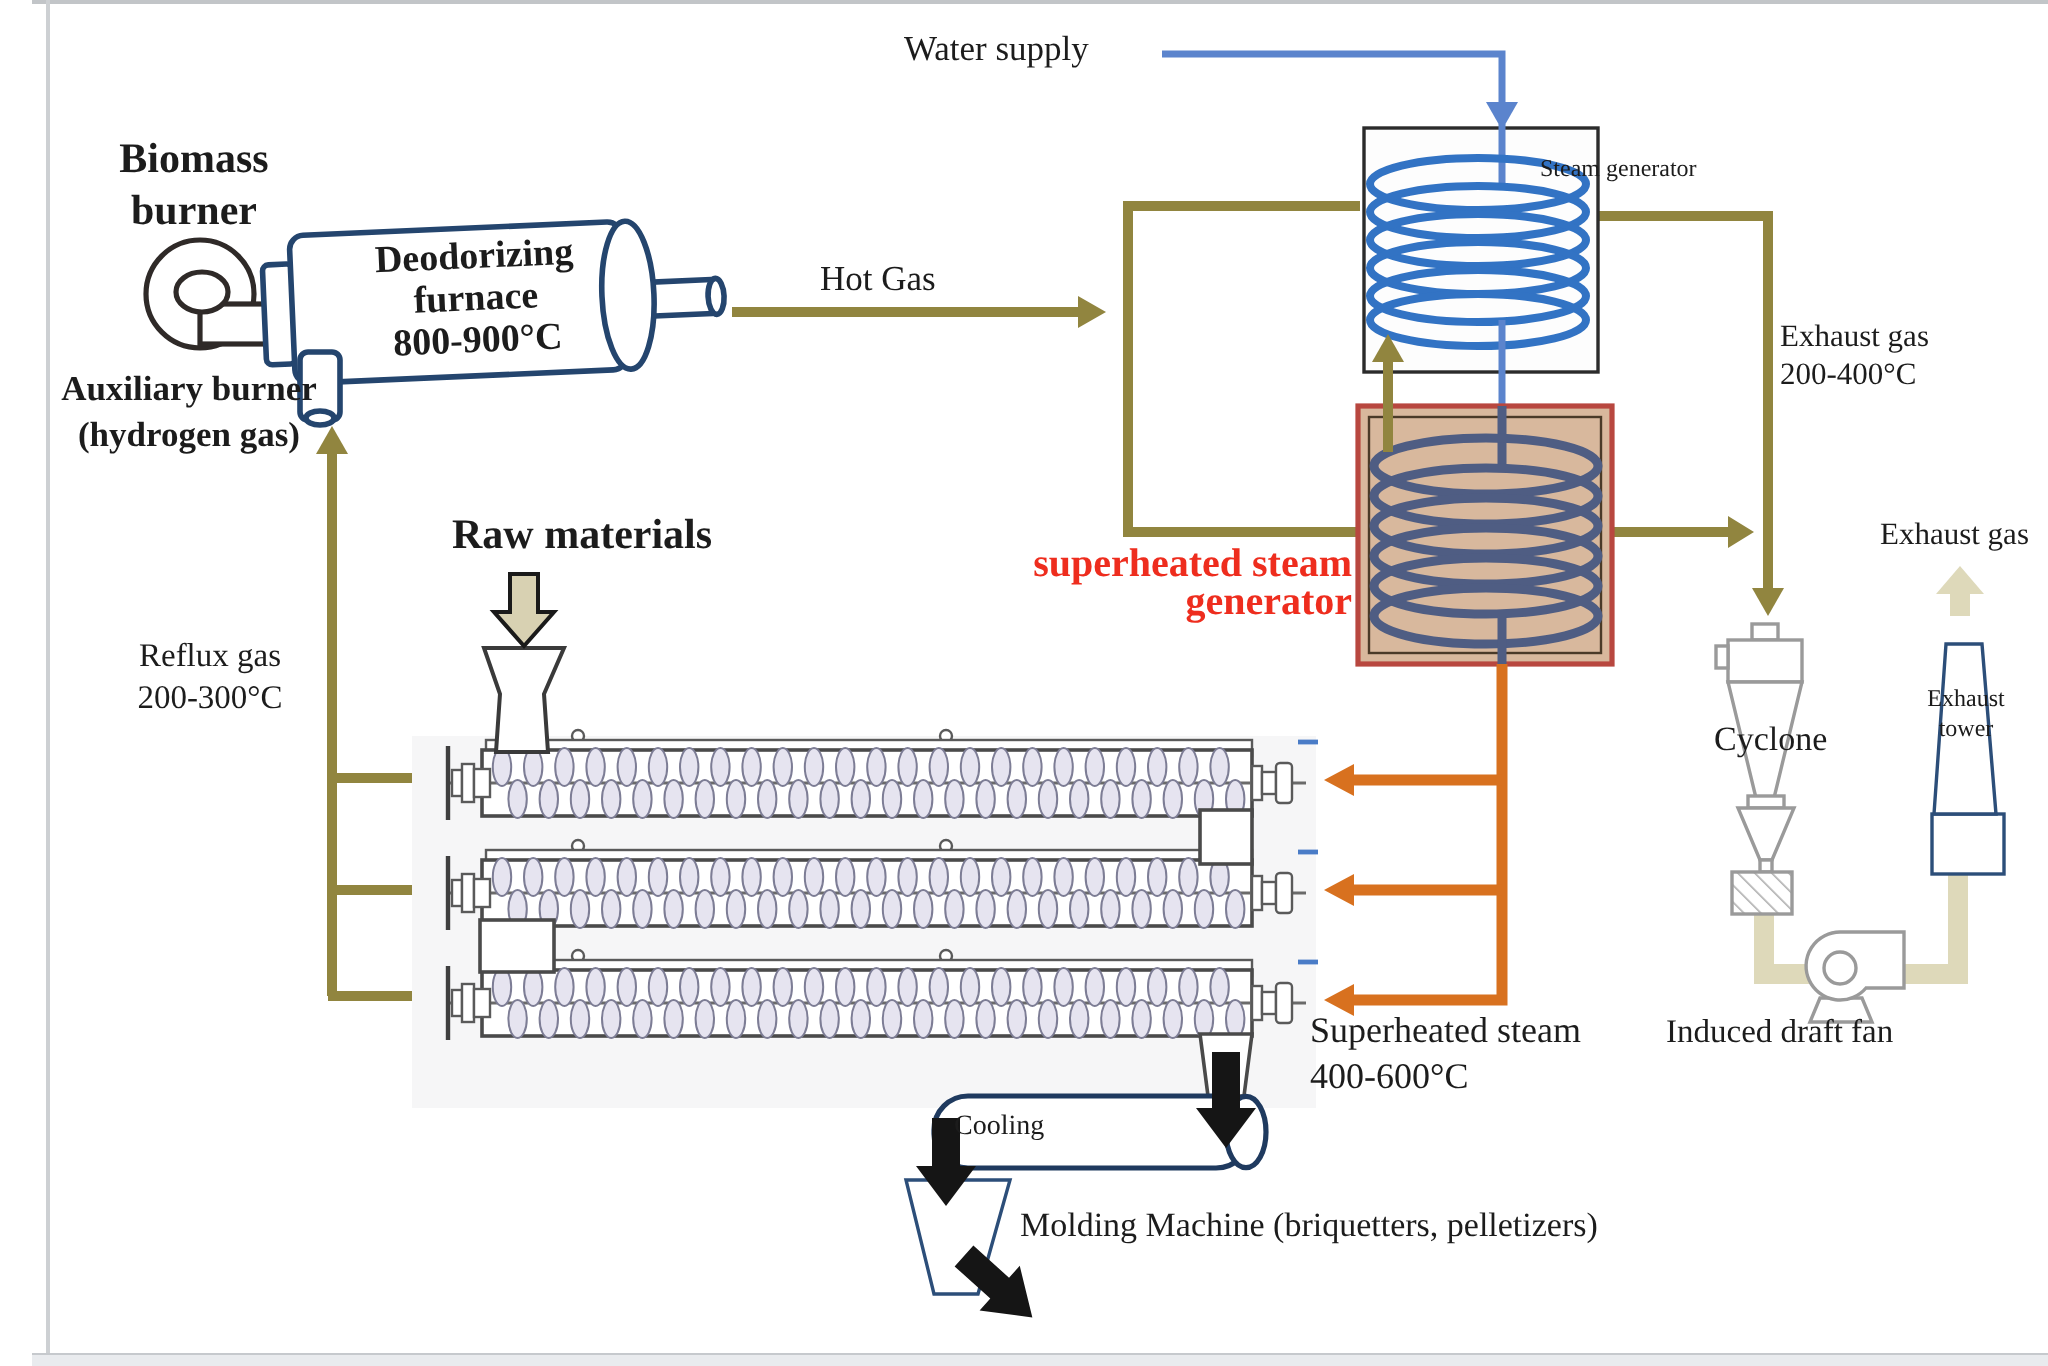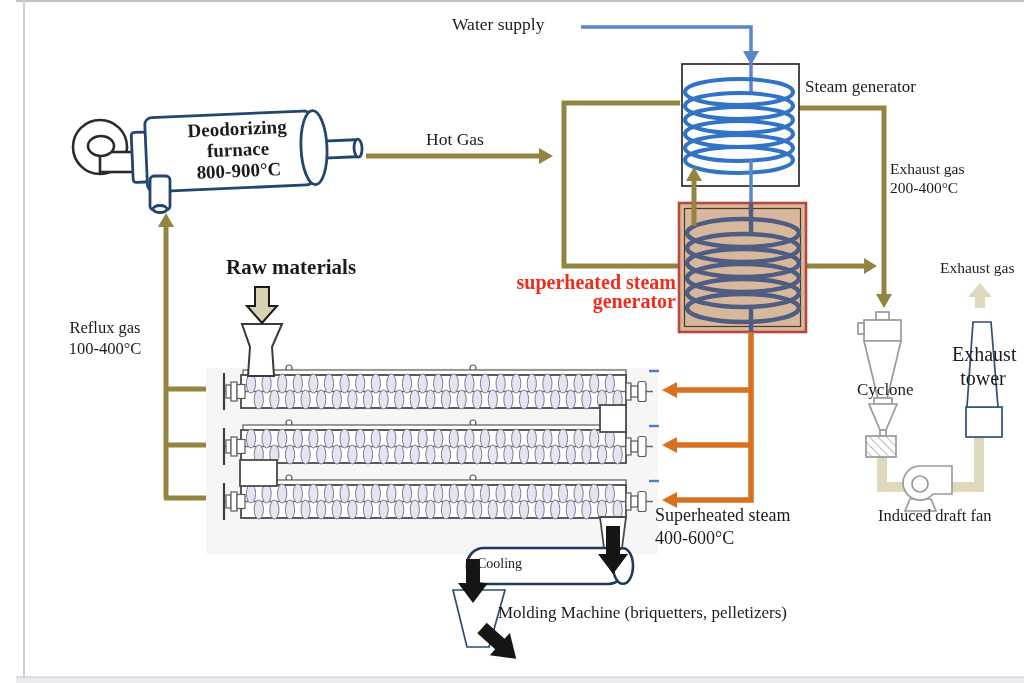--- a/index.html
+++ b/index.html
@@ -261,34 +261,38 @@
     <rect x="130" y="114" width="166" height="74" rx="7" class="navy" stroke-width="3"></rect>
     <ellipse cx="298" cy="151" rx="13" ry="37" class="navy" stroke-width="3"></ellipse>
   </g>
   <g>
     <rect x="134" y="176" width="20" height="34" rx="4" class="navy" stroke-width="2.4"></rect>
     <ellipse cx="144" cy="209" rx="7" ry="3.5" class="navy" stroke-width="2.2"></ellipse>
   </g>
 </svg>
 
 <div class="lbl" style="left:436px;top:14px;font-size:17.5px">Water  supply</div>
+<div class="lbl b ctr" style="left:28px;top:66px;width:106px;font-size:21px;line-height:1.25">Biomass
+burner</div>
 <div class="lbl b ctr" style="left:147px;top:119px;width:150px;font-size:19px;line-height:1.1;transform:rotate(-2.5deg)">Deodorizing
 furnace
 800-900°C</div>
-<div class="lbl" style="left:410px;top:129px;font-size:17.5px">Hot Gas</div>
-<div class="lbl" style="left:789px;top:77px;font-size:17px">Steam generator</div>
+<div class="lbl b ctr" style="left:0px;top:183px;width:157px;font-size:17.5px;line-height:1.3">Auxiliary burner
+(hydrogen gas)</div>
+<div class="lbl" style="left:394px;top:129px;font-size:17.5px">Hot Gas</div>
+<div class="lbl" style="left:754px;top:77px;font-size:12px">Steam generator</div>
 <div class="lbl" style="left:874px;top:160px;font-size:15.5px">Exhaust gas
 200-400°C</div>
 <div class="lbl b rgt red" style="left:430px;top:273px;width:230px;font-size:20px;line-height:0.95">superheated steam
 generator</div>
 <div class="lbl b" style="left:210px;top:255px;font-size:21px">Raw materials</div>
 <div class="lbl ctr" style="left:38px;top:317px;width:102px;font-size:16.5px;line-height:1.28">Reflux gas
-100-400°C</div>
-<div class="lbl" style="left:841px;top:380px;font-size:17px">Cyclone</div>
+200-300°C</div>
+<div class="lbl" style="left:841px;top:360px;font-size:17px">Cyclone</div>
 <div class="lbl" style="left:924px;top:259px;font-size:15.5px">Exhaust gas</div>
-<div class="lbl ctr" style="left:936px;top:342px;width:62px;font-size:20px;line-height:1.22">Exhaust
+<div class="lbl ctr" style="left:936px;top:342px;width:62px;font-size:12px;line-height:1.22">Exhaust
 tower</div>
 <div class="lbl" style="left:639px;top:504px;font-size:18px;line-height:1.3">Superheated steam
 400-600°C</div>
-<div class="lbl" style="left:862px;top:506px;font-size:16.5px">Induced draft fan</div>
+<div class="lbl" style="left:817px;top:506px;font-size:16.5px">Induced draft fan</div>
 <div class="lbl" style="left:461px;top:555px;font-size:14px">Cooling</div>
-<div class="lbl" style="left:482px;top:603px;font-size:17px">Molding Machine (briquetters, pelletizers)</div>
+<div class="lbl" style="left:494px;top:603px;font-size:17px">Molding Machine (briquetters, pelletizers)</div>
 </div>
 
 </body></html>

